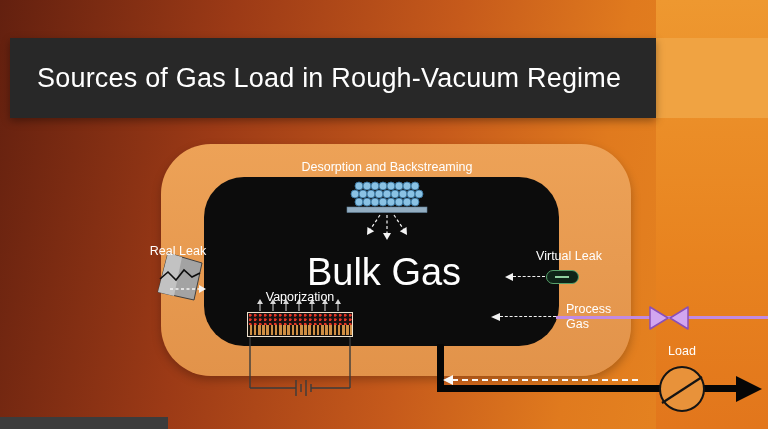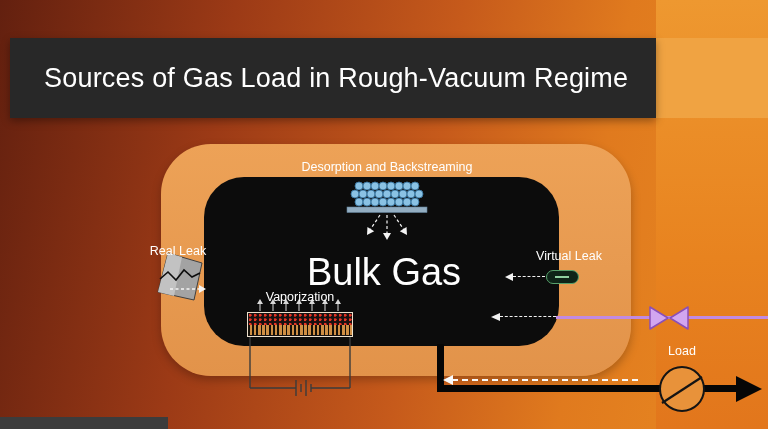--- a/index.html
+++ b/index.html
@@ -10,21 +10,21 @@
 
   
   .right-band{left:656px;top:0;width:112px;height:429px;z-index:0;
     background:linear-gradient(180deg,#ee9830 0%,#e8831f 60%,#e2761c 100%);}
   .title-accent{left:656px;top:38px;width:112px;height:80px;background:#f0a342;z-index:1;}
   .bottom-bar{left:0;top:417px;width:168px;height:12px;background:#3c3c3c;z-index:1;}
 
   
   .title-banner{left:10px;top:38px;width:646px;height:80px;background:#282828;z-index:2;
     display:flex;align-items:center;box-shadow:0 3px 8px rgba(0,0,0,.35);}
-  .title-banner h1{margin:0 0 0 34px;font-size:27px;font-weight:400;color:#fff;letter-spacing:.2px;}
+  .title-banner h1{margin:0 0 0 27px;font-size:27px;font-weight:400;color:#fff;letter-spacing:.2px;}
 
   
   .panel{left:161px;top:144px;width:470px;height:232px;border-radius:50px;z-index:1;
     background:linear-gradient(180deg,#eda257 0%,#e2934a 100%);box-shadow:0 4px 10px rgba(0,0,0,.25);}
   .chamber{left:204px;top:177px;width:355px;height:169px;border-radius:40px;background:#0c0c0c;z-index:2;}
   .bulk-gas{left:289px;top:251px;width:190px;text-align:center;color:#fff;font-size:38px;font-weight:500;z-index:5;}
 
   
   .lbl{color:#fff;font-size:12.5px;text-align:center;z-index:5;}
   .desorption-label{left:267px;top:160px;width:240px;}
@@ -182,20 +182,21 @@
     <div class="vleak-slit"></div>
   </div>
   <div class="abs vleak-dash"></div>
   <div class="abs vleak-head"></div>
 
   <div class="abs process-line"></div>
   <svg class="abs valve" width="42" height="28" viewBox="0 0 42 28">
     <polygon points="2,3 2,25 20,14" fill="#d2a6f0" stroke="#8a4fb8" stroke-width="1.5" stroke-linejoin="round"></polygon>
     <polygon points="40,3 40,25 22,14" fill="#d2a6f0" stroke="#8a4fb8" stroke-width="1.5" stroke-linejoin="round"></polygon>
   </svg>
+  <div class="abs lbl process-gas-label">Process Gas</div>
   <div class="abs pg-dash"></div>
   <div class="abs pg-head"></div>
 
   <div class="abs pipe-v"></div>
   <div class="abs pipe-h"></div>
   <div class="abs pipe-head"></div>
   <div class="abs lbl pump-label">Load</div>
   <div class="abs pump-circle">
     <svg width="46" height="46" viewBox="0 0 46 46">
       <line x1="3" y1="37" x2="43" y2="11" stroke="#141414" stroke-width="2.2"></line>

